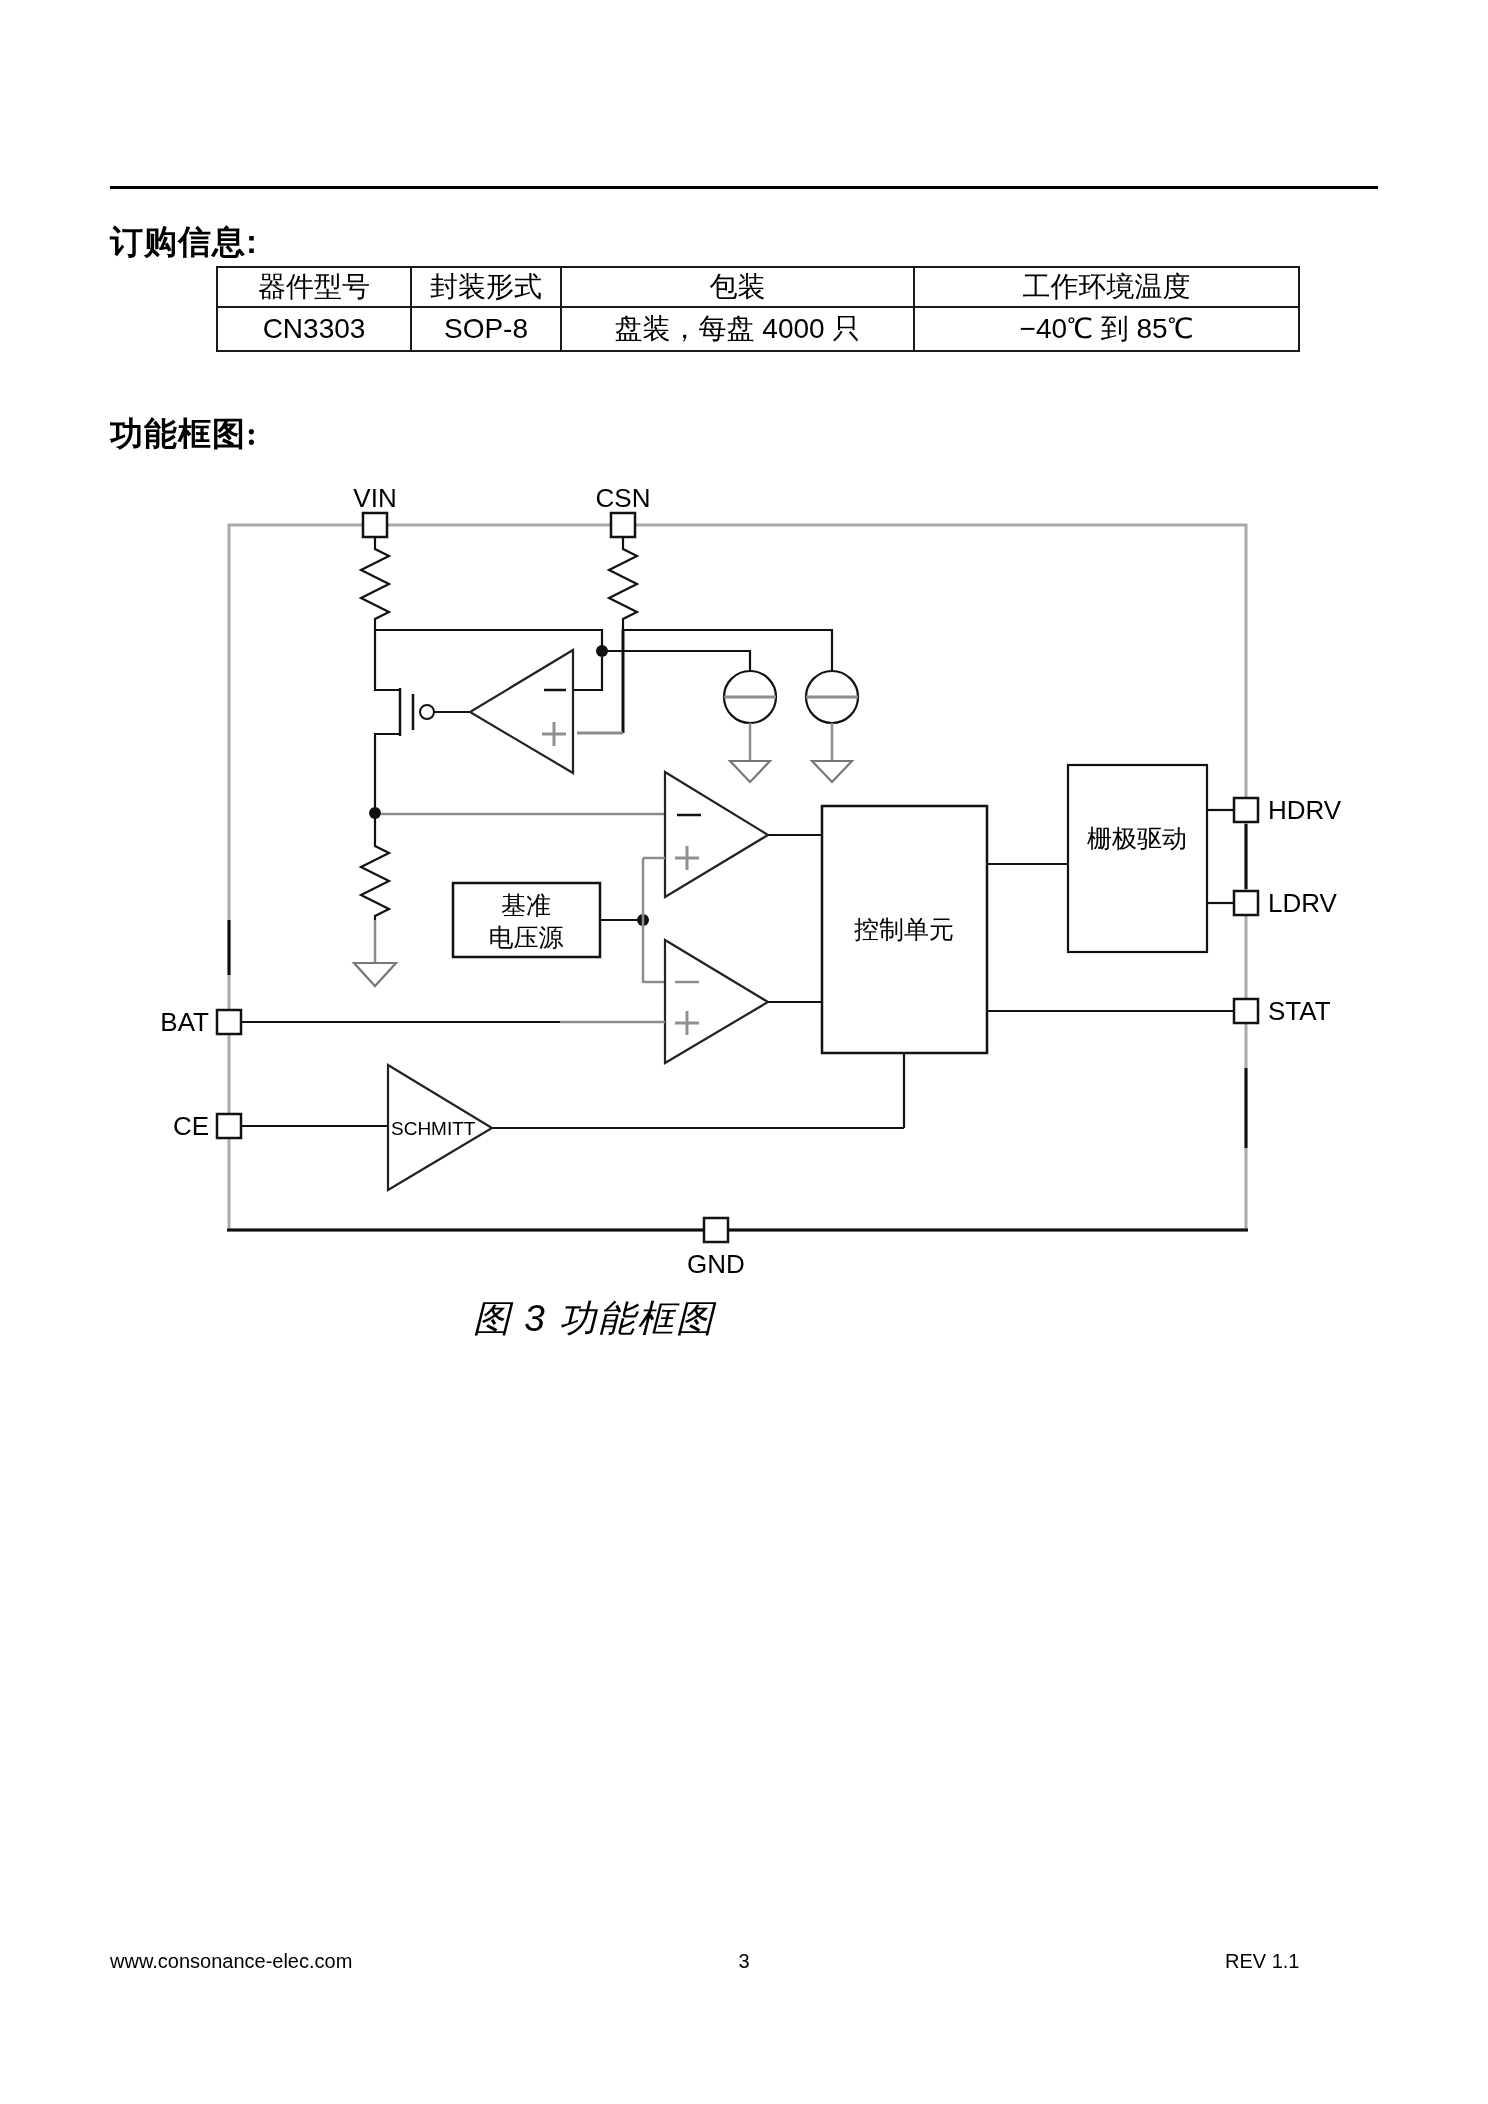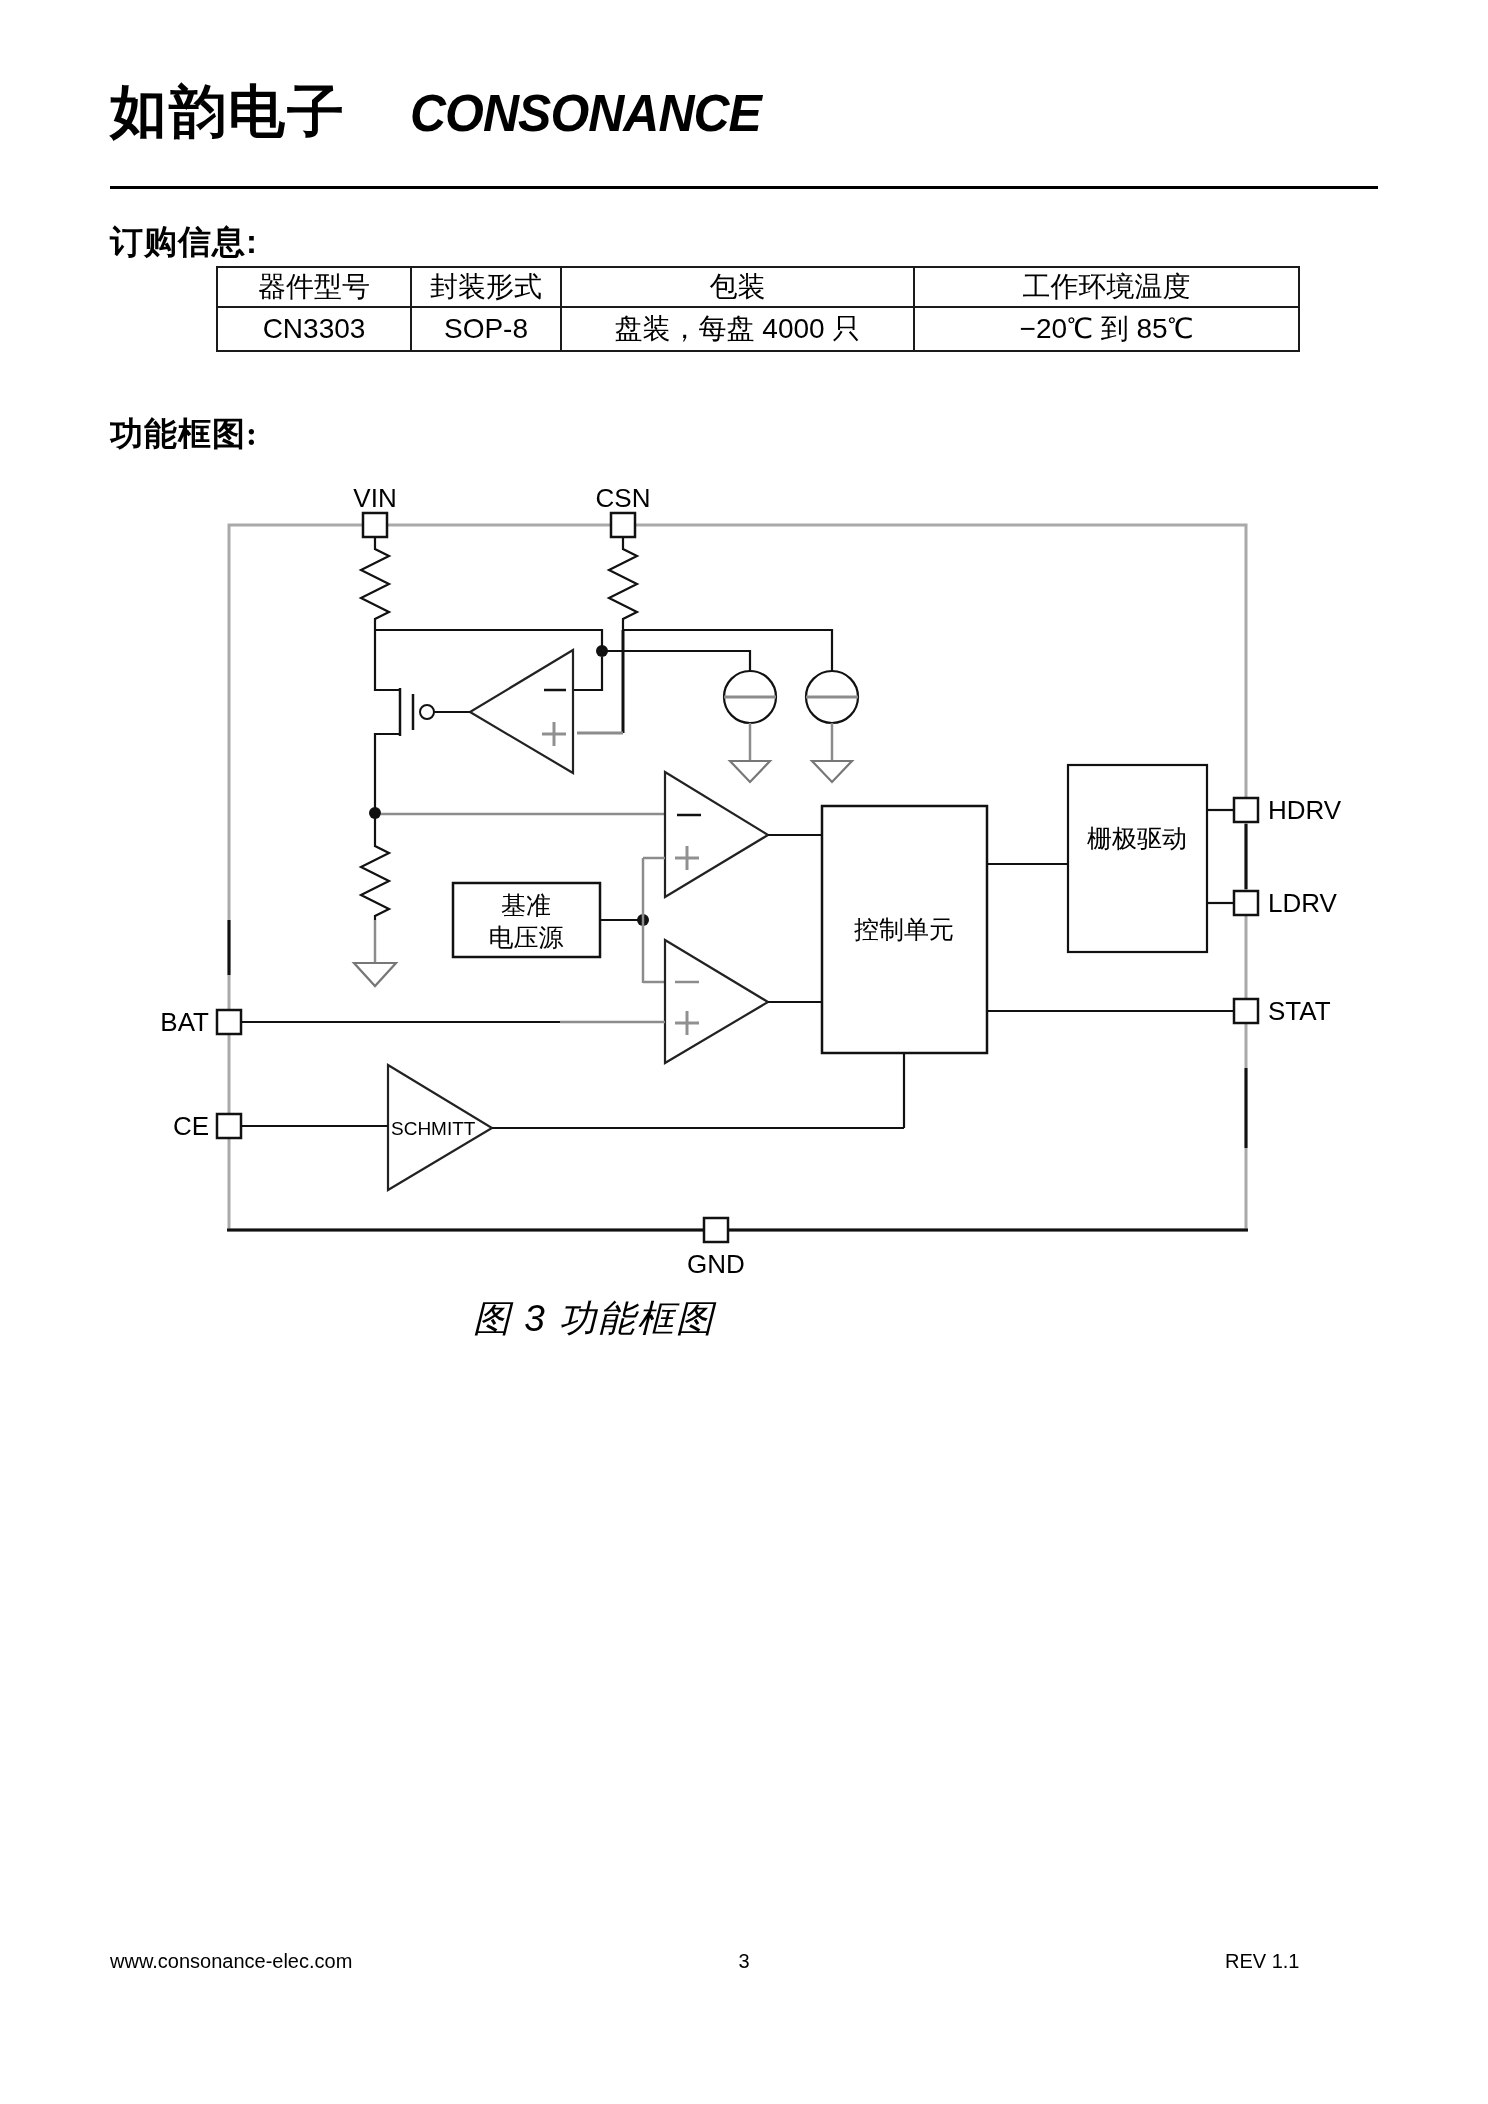--- a/index.html
+++ b/index.html
@@ -44,24 +44,20 @@
   .footer-text{font-size:20px;top:1950px;}
   .f-web{left:110px;}
   .f-page{left:0;width:1488px;text-align:center;}
   .f-rev{left:1225px;}
 </style>
 </head>
 <body>
 
 <div class="page">
 
-  <div class="abs logo-row">
-    <span class="logo-cn">如韵电子</span>
-    <span class="logo-en">CONSONANCE</span>
-  </div>
   <div class="abs header-rule"></div>
 
   <div class="abs section-heading h-order">订购信息:</div>
 
   <table class="abs order-table">
     <colgroup>
         <col style="width:194px">
         <col style="width:150px">
         <col style="width:353px">
         <col style="width:385px">
@@ -70,21 +66,21 @@
         <tr>
       <th>器件型号</th>
       <th>封装形式</th>
       <th>包装</th>
       <th>工作环境温度</th>
     </tr>
     <tr>
       <td>CN3303</td>
       <td>SOP-8</td>
       <td>盘装，每盘 4000 只</td>
-      <td>−20℃ 到 85℃</td>
+      <td>−40℃ 到 85℃</td>
     </tr>
   </tbody>
     </table>
 
   <div class="abs section-heading h-diagram">功能框图:</div>
 
   <svg class="abs diagram-svg" width="1488" height="1400" viewBox="0 0 1488 1400" fill="none">
 
     <g>
       <rect x="229" y="525" width="1017" height="705" stroke="#a9a9a9" stroke-width="3"></rect>

